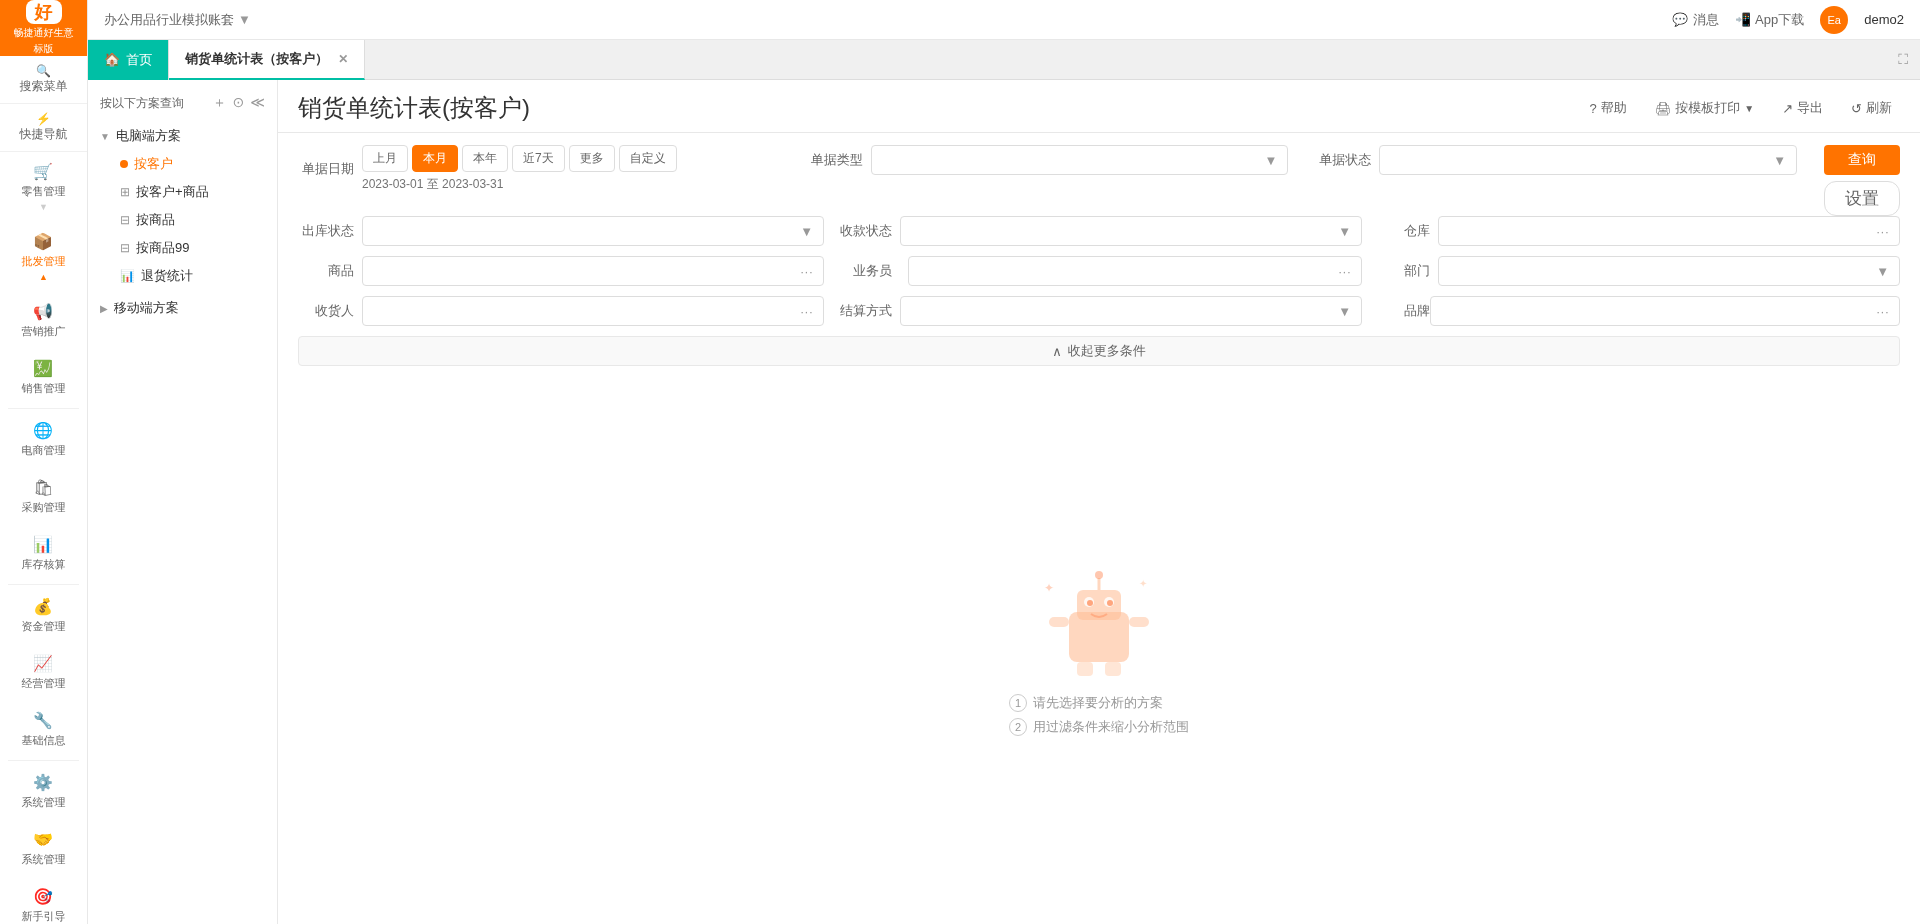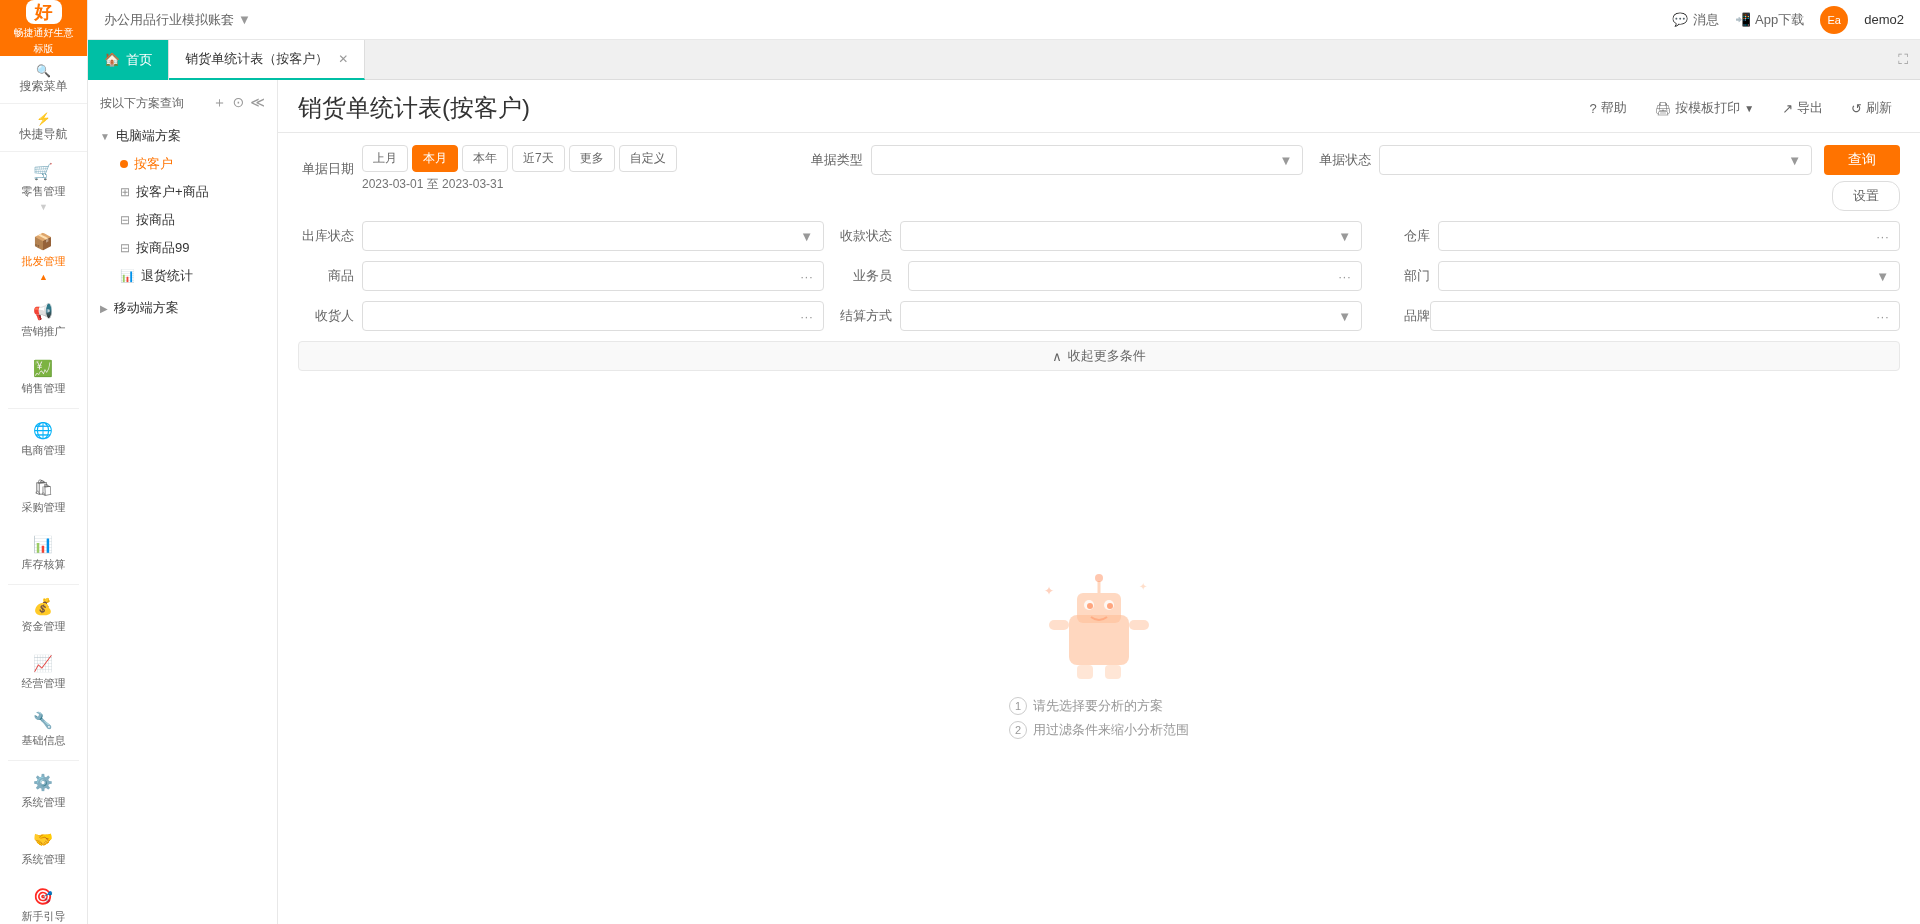--- a/index.html
+++ b/index.html
@@ -27,21 +27,21 @@
     .topbar { height: 40px; background: #fff; border-bottom: 1px solid #e8e8e8; display: flex; align-items: center; padding: 0 16px; gap: 16px; }
     .topbar-title { color: #666; font-size: 13px; display: flex; align-items: center; gap: 4px; }
     .topbar-title-dropdown { color: #999; cursor: pointer; }
     .topbar-right { margin-left: auto; display: flex; align-items: center; gap: 16px; }
     .topbar-right-item { display: flex; align-items: center; gap: 4px; color: #666; font-size: 13px; cursor: pointer; }
     .user-avatar { width: 28px; height: 28px; background: #ff7300; border-radius: 50%; display: flex; align-items: center; justify-content: center; color: #fff; font-size: 11px; overflow: hidden; }
 
     
     .tabs-bar { height: 40px; background: #f0f0f0; display: flex; align-items: center; padding: 0 0 0 0; border-bottom: 1px solid #ddd; }
     .tab-item { height: 40px; padding: 0 16px; display: flex; align-items: center; gap: 6px; cursor: pointer; font-size: 13px; color: #666; background: #f0f0f0; border-right: 1px solid #ddd; }
-    .tab-item.active { background: #fff; color: #333; border-bottom: 2px solid #00bfa5; font-weight: 400; justify-content: flex-end; }
+    .tab-item.active { background: #fff; color: #333; border-bottom: 2px solid #00bfa5; font-weight: 700; justify-content: flex-end; }
     .tab-item .tab-close { color: #999; font-size: 12px; margin-left: 4px; cursor: pointer; }
     .tab-home { background: #00bfa5; color: #fff; }
     .tab-maximize { margin-left: auto; padding: 0 12px; color: #666; cursor: pointer; font-size: 16px; display: flex; align-items: center; height: 40px; }
 
     
     .content-area { flex: 1; display: flex; overflow: hidden; background: #f5f5f5; }
 
     
     .left-panel { width: 190px; background: #fff; border-right: 1px solid #e8e8e8; padding: 8px 0; flex-shrink: 0; overflow-y: auto; }
     .left-panel-header { padding: 6px 12px; display: flex; align-items: center; justify-content: space-between; margin-bottom: 4px; }
@@ -62,21 +62,21 @@
     .page-title { font-size: 24px; color: #333; font-weight: 500; }
     .page-actions { display: flex; align-items: center; gap: 12px; }
     .page-action-btn { display: flex; align-items: center; gap: 4px; color: #666; font-size: 13px; cursor: pointer; padding: 4px 8px; border-radius: 4px; }
     .filter-label { font-size: 13px; color: #666; white-space: nowrap; min-width: 56px; text-align: right; }
     .filter-input { flex: 1; border: 1px solid #ddd; border-radius: 4px; padding: 5px 10px; font-size: 13px; color: #333; display: flex; align-items: center; justify-content: space-between; cursor: pointer; min-height: 30px; background: #fff; }
     .filter-input .filter-dots { color: #999; }
     .filter-input .filter-arrow { color: #999; }
     .date-btn { padding: 4px 10px; border: 1px solid #ddd; border-radius: 4px; font-size: 12px; color: #666; cursor: pointer; background: #fff; }
     .date-btn.active { background: #ff7300; color: #fff; border-color: #ff7300; }
     .query-btn { background: #ff7300; color: #fff; border: none; padding: 6px 24px; border-radius: 4px; font-size: 14px; cursor: pointer; white-space: nowrap; }
-    .set-btn { border: 1px solid #ddd; color: #666; background: #fff; padding: 5px 20px; border-radius: 12px; font-size: 13px; cursor: pointer; white-space: nowrap; }
+    .set-btn { border: 1px solid #ddd; color: #666; background: #fff; padding: 5px 20px; border-radius: 12px; font-size: 17px; cursor: pointer; white-space: nowrap; }
     .btn-group-col { display: flex; flex-direction: column; gap: 6px; align-items: flex-end; flex-shrink: 0; }
     .collapse-bar { background: #f9f9f9; border: 1px solid #e8e8e8; border-radius: 4px; padding: 5px 20px; text-align: center; cursor: pointer; color: #666; font-size: 13px; margin: 8px 20px; display: flex; align-items: center; justify-content: center; gap: 6px; }
 
     
     .empty-state { flex: 1; display: flex; flex-direction: column; align-items: center; justify-content: center; gap: 12px; background: #fff; margin: 0; }
     .empty-icon { width: 120px; height: 120px; display: flex; align-items: center; justify-content: center; }
     .empty-tips { display: flex; flex-direction: column; gap: 6px; }
     .empty-tip { display: flex; align-items: center; gap: 6px; color: #999; font-size: 13px; }
     .tip-num { width: 18px; height: 18px; border-radius: 50%; border: 1px solid #ccc; display: flex; align-items: center; justify-content: center; font-size: 11px; color: #999; flex-shrink: 0; }
 
@@ -266,21 +266,21 @@
           <div class="page-action-btn">
             <span>↺</span>
             <span>刷新</span>
           </div>
         </div>
       </div>
 
       <div class="filter-section">
         <div style="padding: 12px 20px 0 20px;">
 
-          <div style="display:flex; align-items:flex-start; gap:12px; margin-bottom:10px;">
+          <div style="display:flex; align-items:flex-start; gap:27px; ">
             <div style="display:flex; align-items:center; gap:8px; flex:1;">
               <span class="filter-label">单据日期</span>
               <div style="display:flex; flex-direction:column; gap:4px;">
                 <div style="display:flex; gap:4px;">
                   <button class="date-btn">上月</button>
                   <button class="date-btn active">本月</button>
                   <button class="date-btn">本年</button>
                   <button class="date-btn">近7天</button>
                   <button class="date-btn">更多</button>
                   <button class="date-btn">自定义</button>

